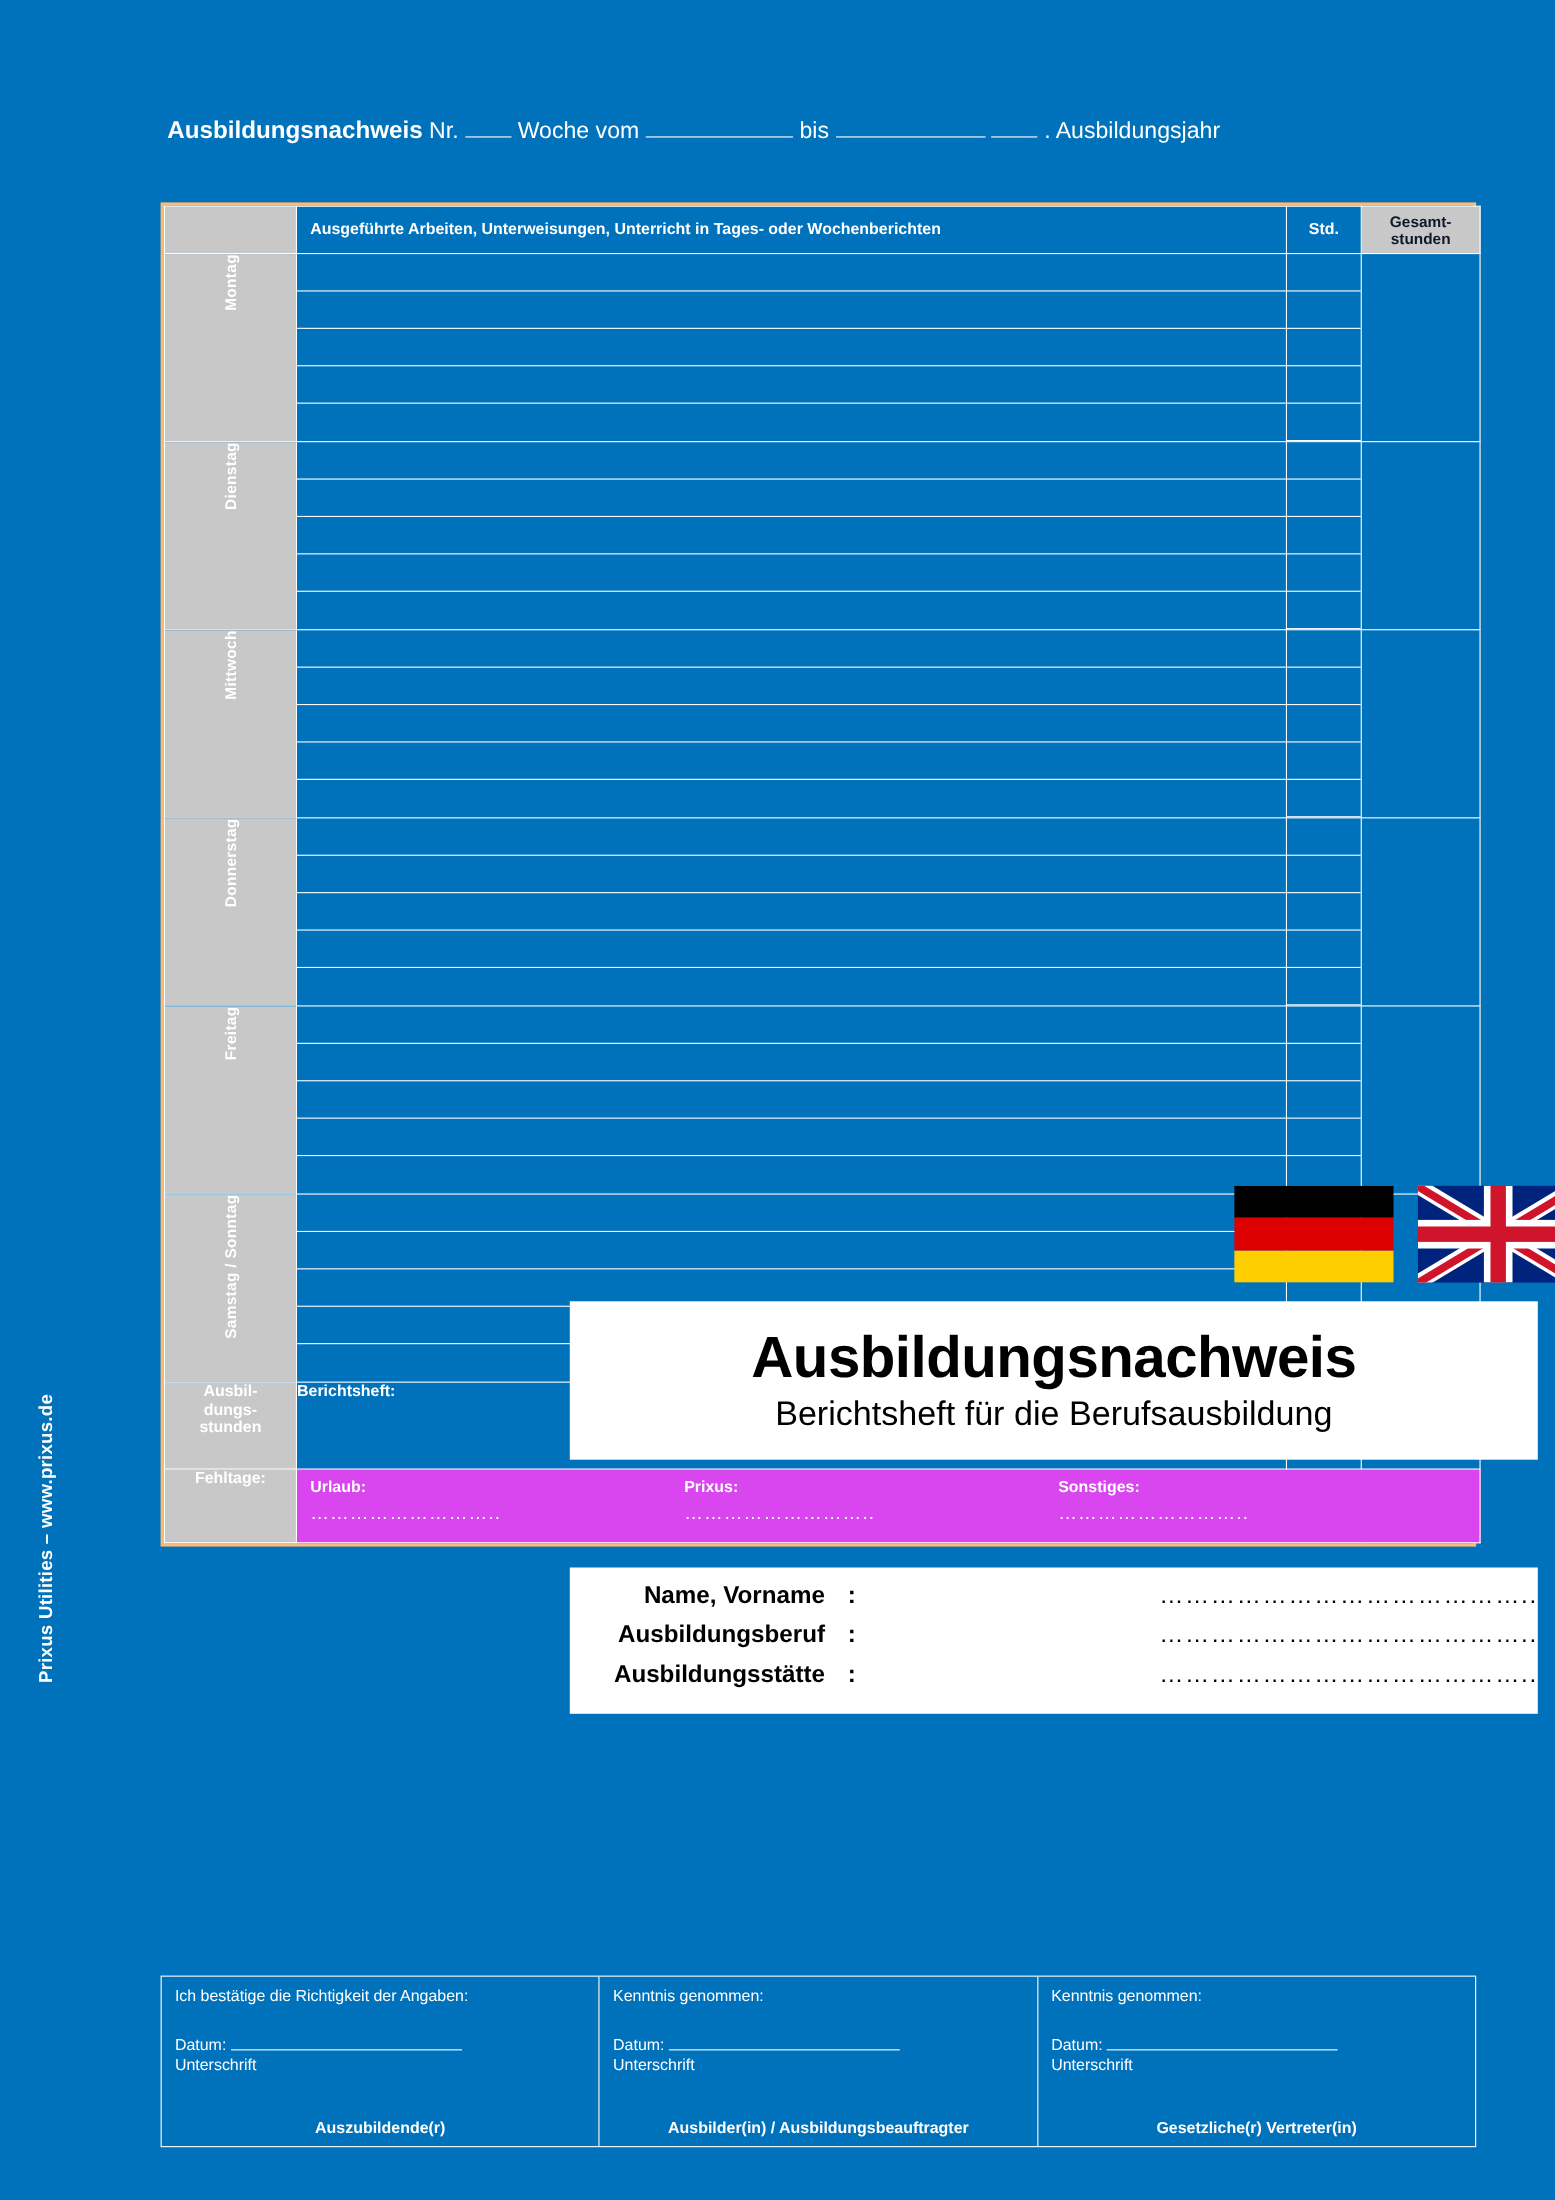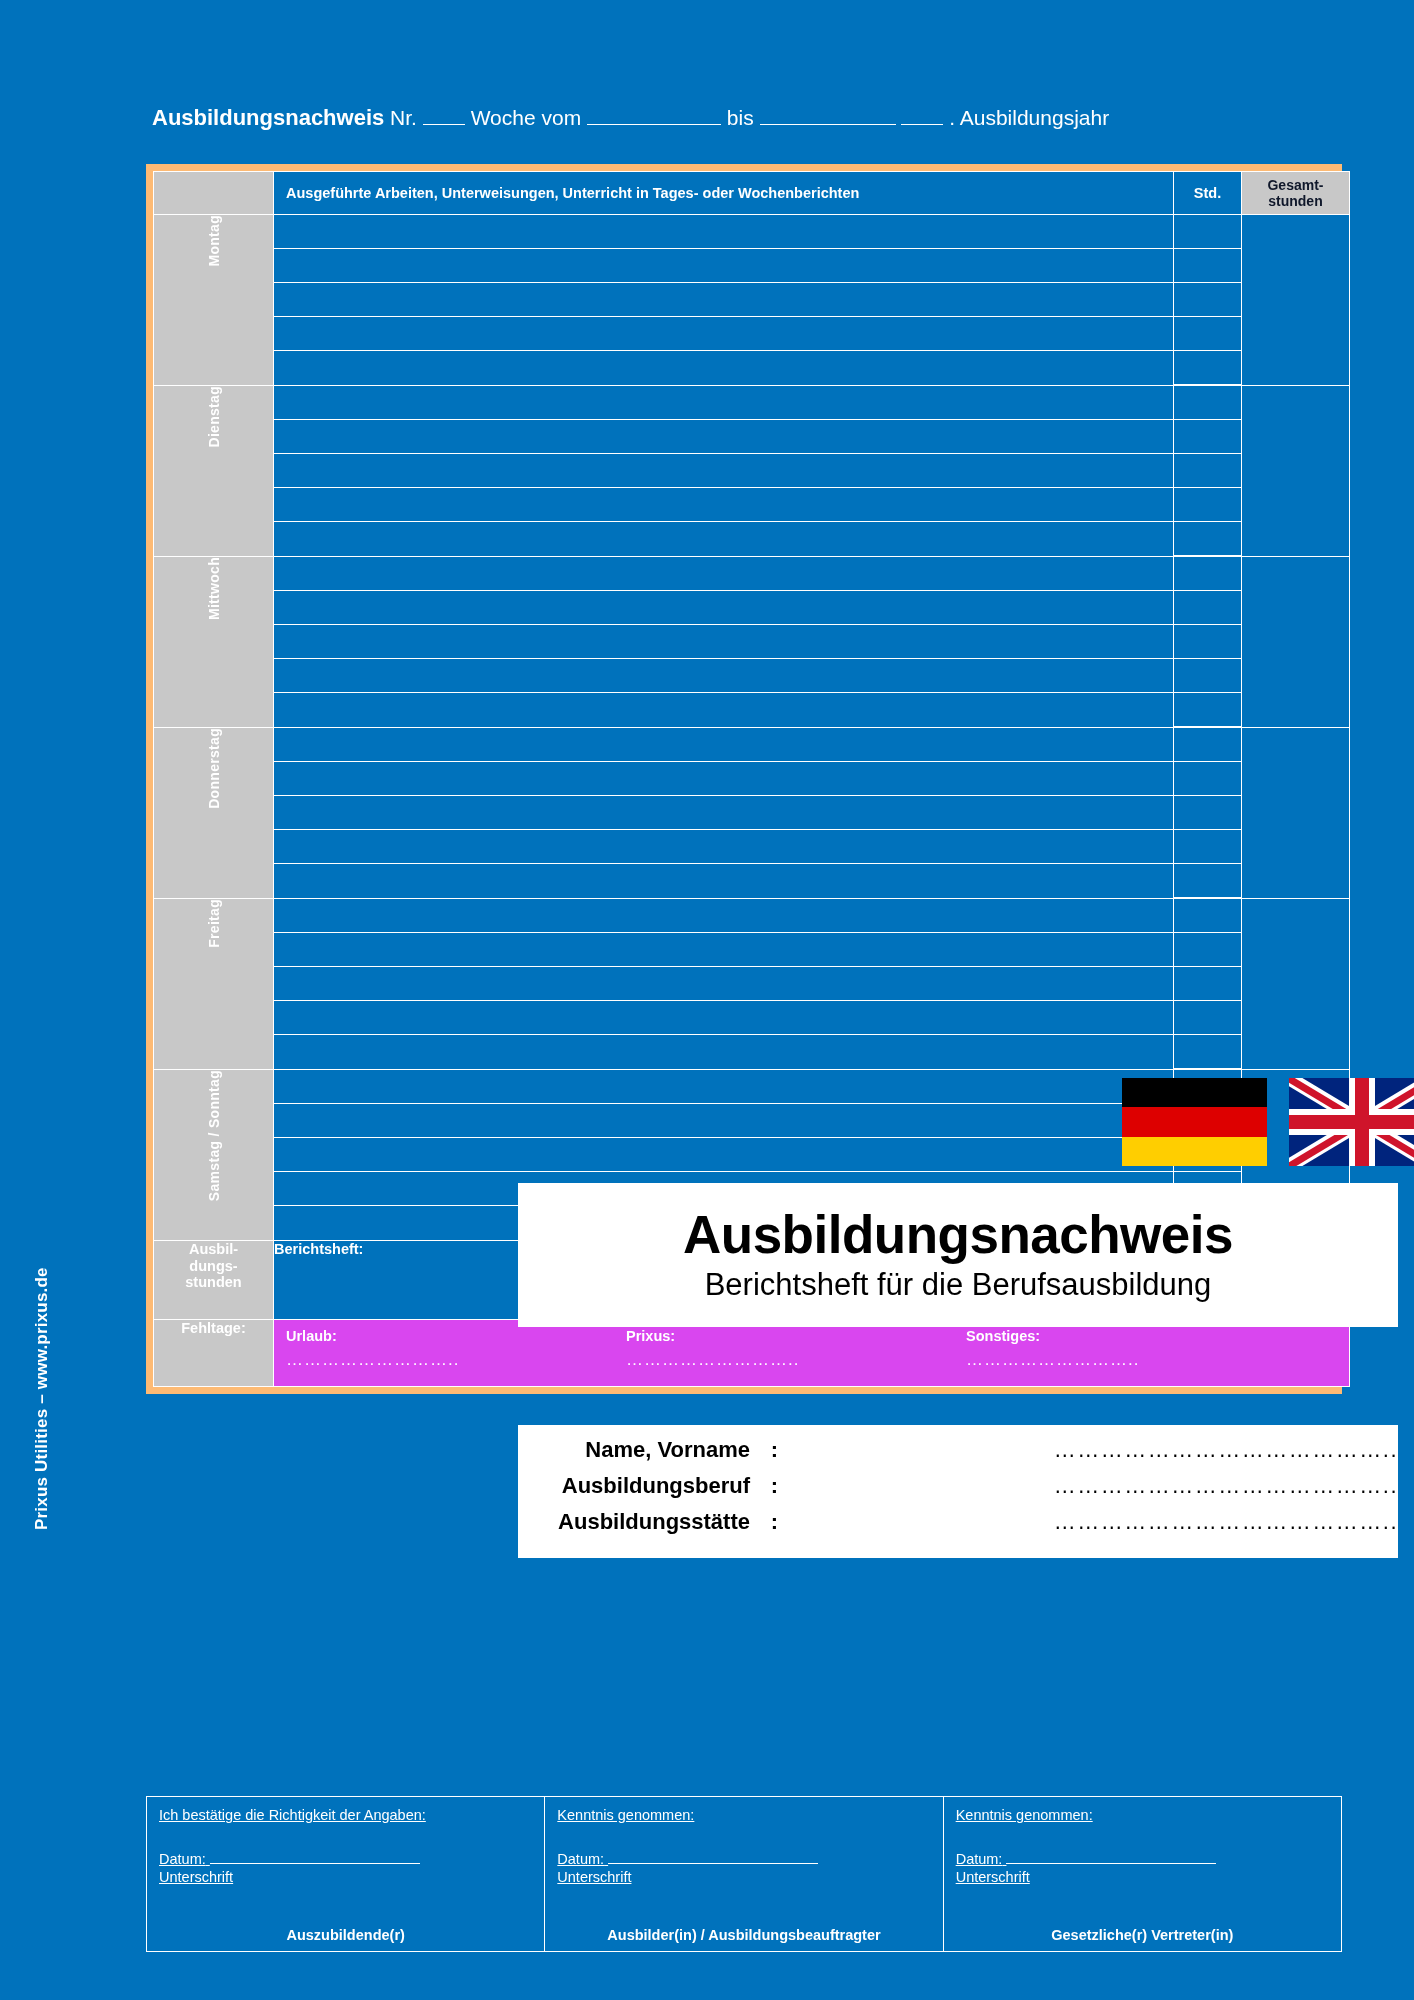--- a/index.html
+++ b/index.html
@@ -51,23 +51,23 @@
     vertical-align: baseline;
   }
   .b-sm { width: 42px; }
   .b-md { width: 134px; }
   .b-lg { width: 136px; }
 
   
   .sheet {
     position: absolute;
     left: 146px;
-    top: 164px;
+    top: 184px;
     width: 1196px;
-    border: 7px solid #fdba74;
+    border: 3px solid #fdba74;
     box-sizing: border-box;
   }
   table.main {
     border-collapse: collapse;
     width: 100%;
     table-layout: fixed;
   }
   table.main td, table.main th {
     border: 1px solid #ffffff;
     padding: 0;
@@ -196,21 +196,20 @@
     border: 1px solid #ffffff;
     box-sizing: border-box;
     display: flex;
   }
   .fbox {
     flex: 1;
     box-sizing: border-box;
     padding: 10px 12px 8px 12px;
     position: relative;
     font-size: 14.5px;
-    text-decoration: underline;
   }
   .fbox + .fbox { border-left: 1px solid #ffffff; }
   .fbox .ftitle { font-size: 14.5px; margin-bottom: 26px; }
   .fbox .fdatum { font-size: 14.5px; white-space: nowrap; }
   .fbox .fdatum .uline {
     display: inline-block;
     border-bottom: 1px solid #ffffff;
     width: 210px;
     height: 14px;
   }

